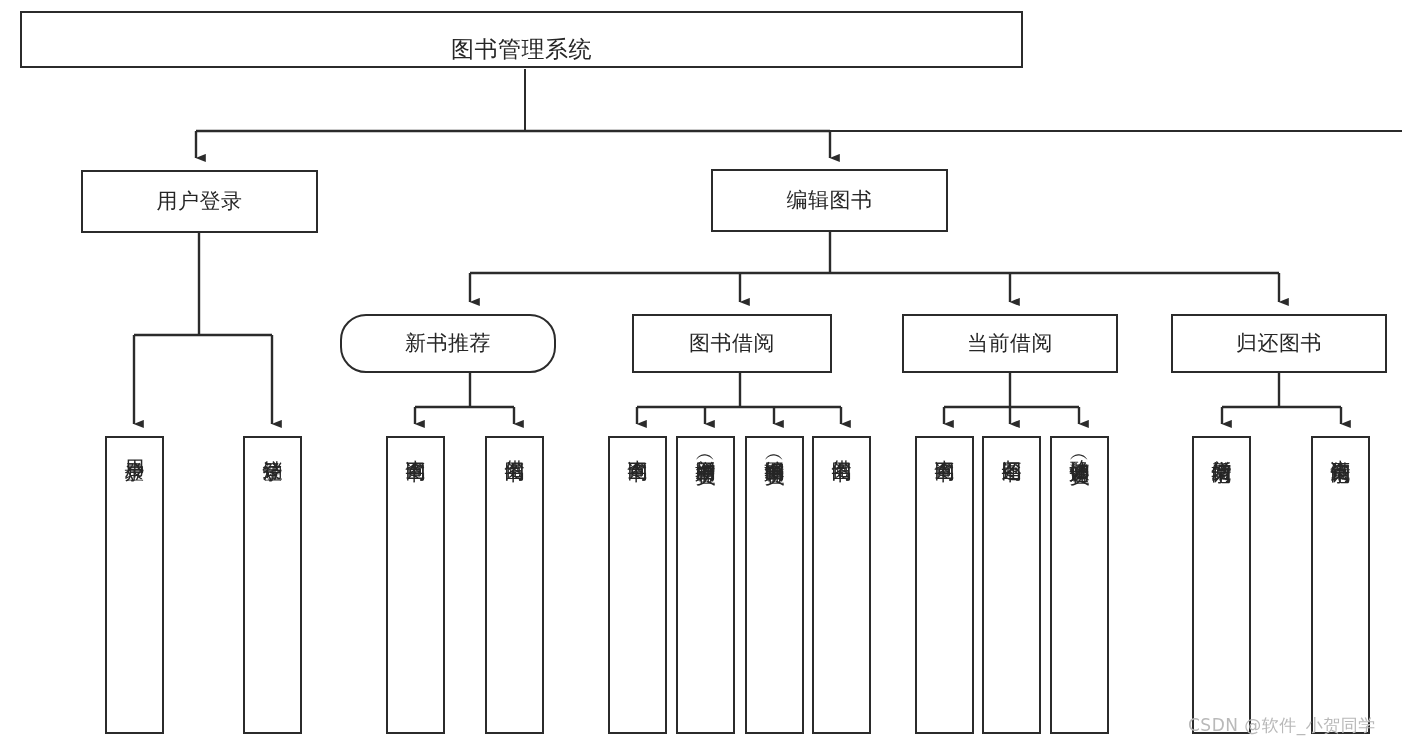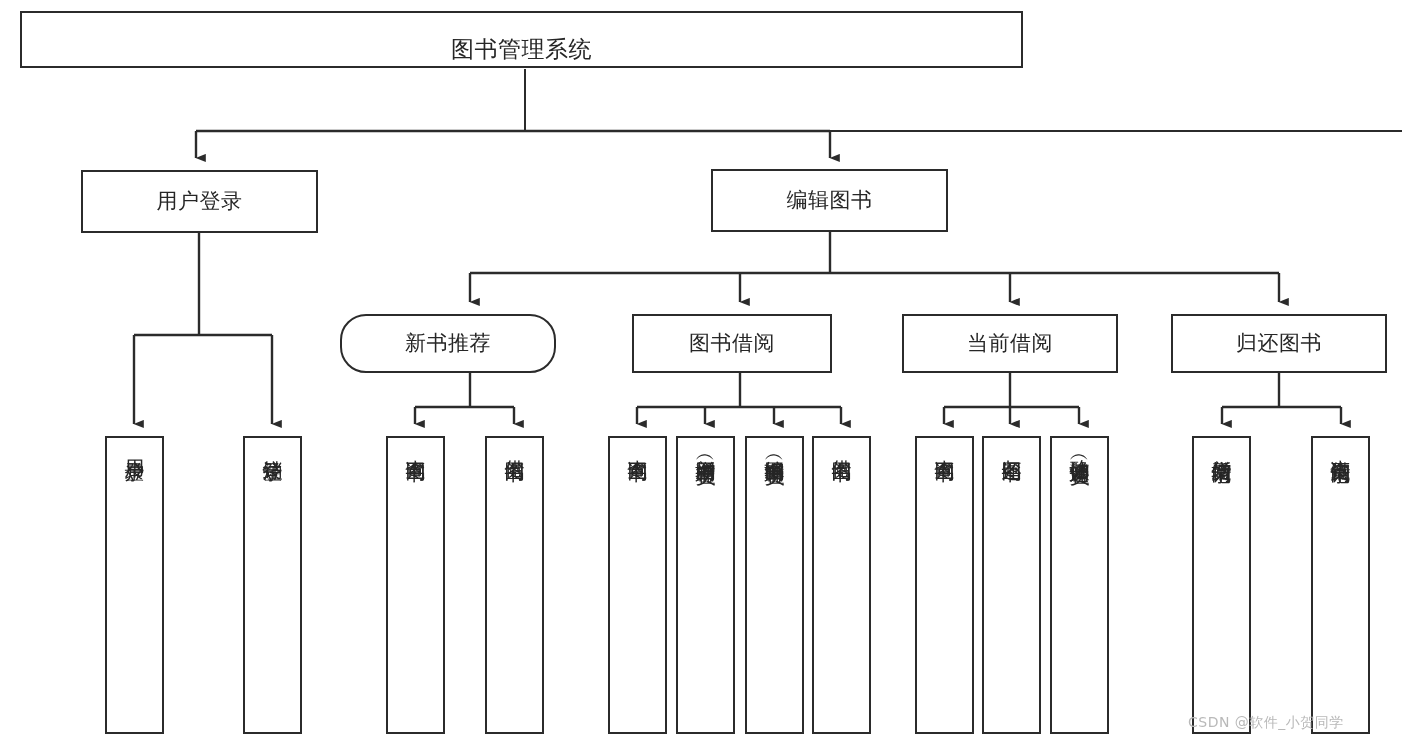--- a/index.html
+++ b/index.html
@@ -62,21 +62,21 @@
     text-orientation: upright;
     font-size: 20px;
     line-height: 1.04;
     letter-spacing: 1px;
     white-space: nowrap;
   }
   .watermark {
     position: absolute;
     left: 1188px;
     top: 714px;
-    font-size: 14px;
+    font-size: 17px;
     color: #b9b9b9;
     letter-spacing: 0.5px;
     white-space: nowrap;
     z-index: 5;
     font-family: "DejaVu Sans", "Liberation Sans", sans-serif;
   }
 </style>
 </head>
 <body>
 

